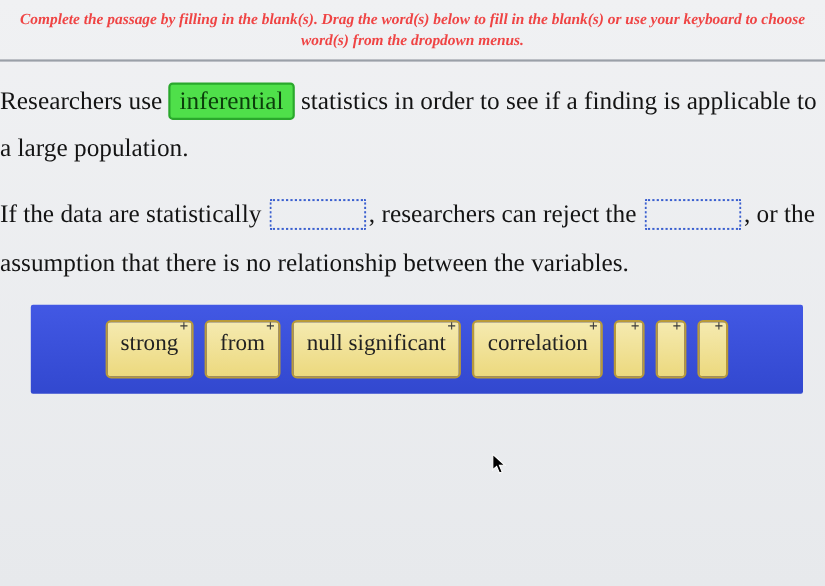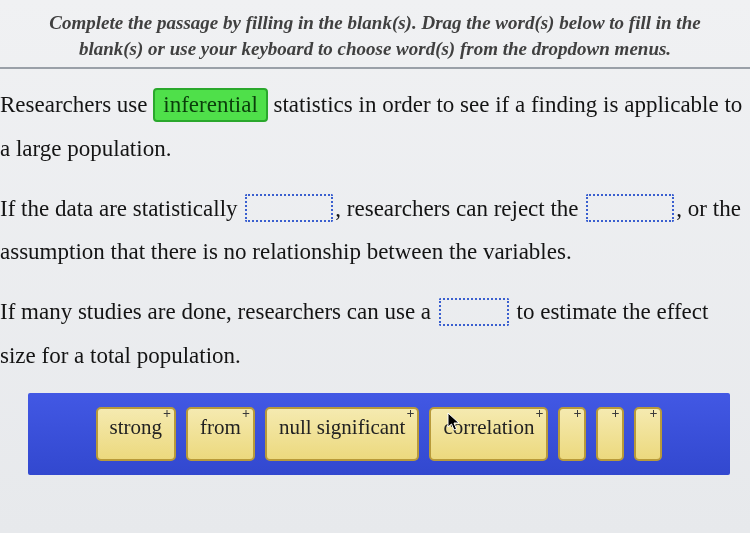--- a/index.html
+++ b/index.html
@@ -14,23 +14,23 @@
   .wrap {
     width: 750px;
     height: 533px;
     padding: 10px 0 0 0;
     position: relative;
   }
   .instructions {
     font-style: italic;
     font-weight: 700;
     text-align: center;
-    font-size: 19px;
+    font-size: 14px;
     line-height: 1.35;
-    color: #404040;
+    color: #ef4444;
     padding: 0 18px 6px 18px;
     border-bottom: 2px solid #9aa0a8;
     margin-bottom: 14px;
   }
   .passage {
     font-size: 23px;
     line-height: 1.9;
     color: #141414;
     padding: 0 4px 0 0;
   }
@@ -109,23 +109,20 @@
   <div class="passage">
 
     <p>
       <span>Researchers use </span><span class="filled-blank">inferential</span><span> statistics in order to see if a finding is applicable to a large population.</span>
     </p>
 
     <p>
       <span>If the data are statistically </span><span class="empty-blank"></span><span>, researchers can reject the </span><span class="empty-blank"></span><span>, or the assumption that there is no relationship between the variables.</span>
     </p>
 
-    <p>
-      <span>If many studies are done, researchers can use a </span><span class="empty-blank narrow"></span><span> to estimate the effect size for a total population.</span>
-    </p>
 
   </div>
 
   <div class="word-bank">
     <div class="chip">
       <span>strong</span>
       <span class="plus">+</span>
     </div>
     <div class="chip">
       <span>from</span>

